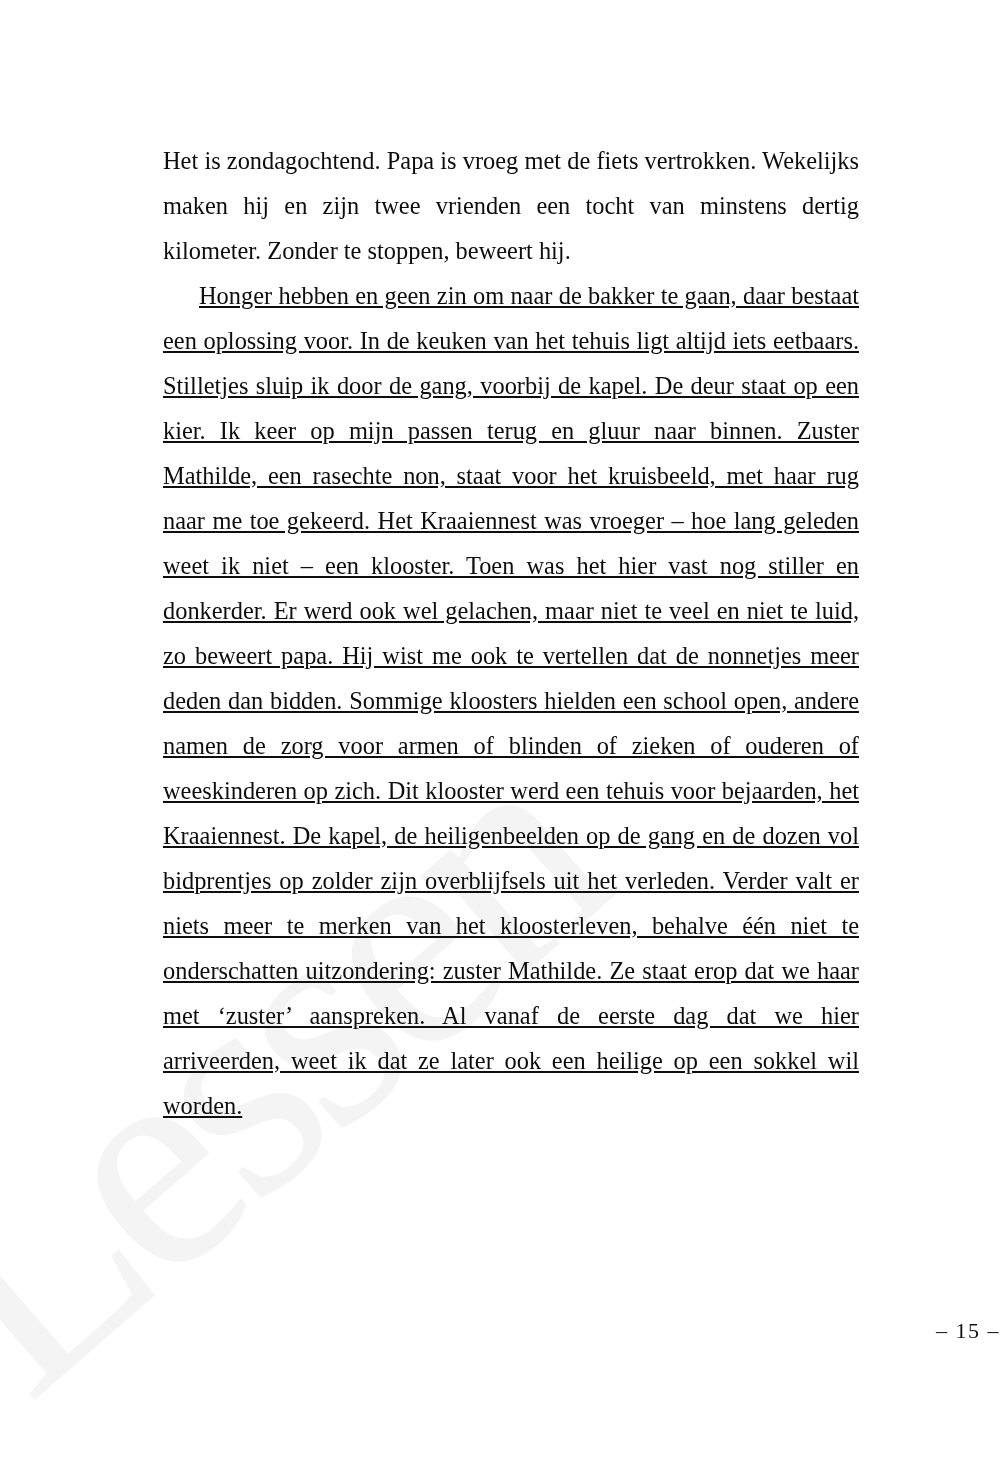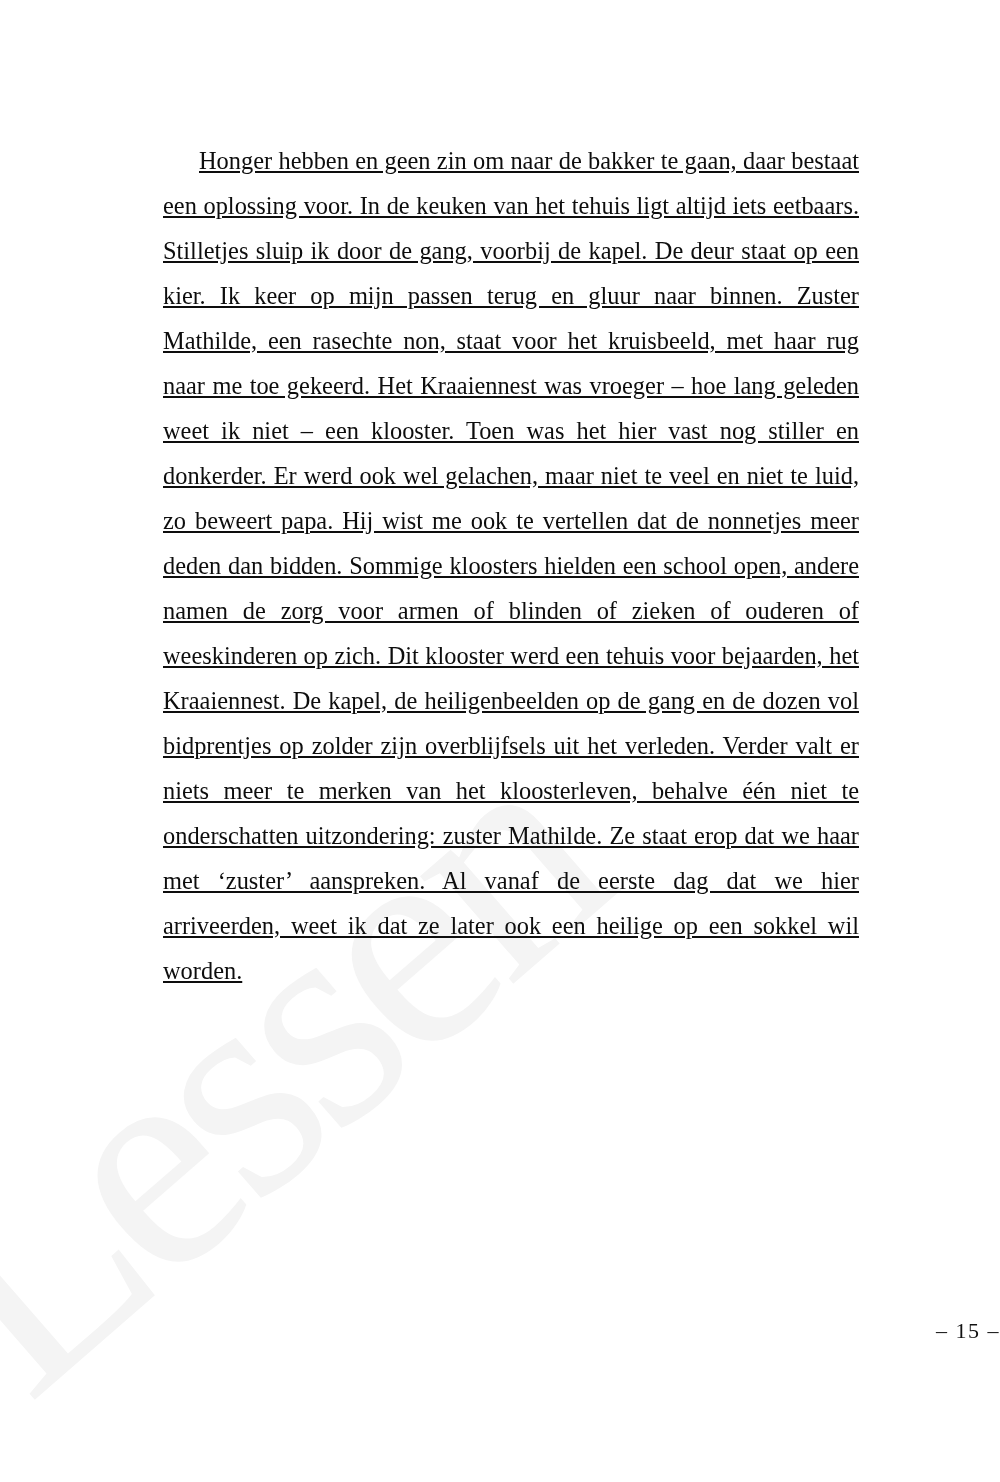--- a/index.html
+++ b/index.html
@@ -86,18 +86,19 @@
 </head>
 <body>
 
 <div class="page">
 
   <div class="watermark">
     <div class="watermark-text">Lessen</div>
   </div>
 
   <div class="content">
+    <p class="para">Het is zondagochtend. Papa is vroeg met de fiets vertrokken. Wekelijks maken hij en zijn twee vrienden een tocht van minstens dertig kilometer. Zonder te stoppen, beweert hij.</p>
     <p class="para indent">Honger hebben en geen zin om naar de bakker te gaan, daar bestaat een oplossing voor. In de keuken van het tehuis ligt altijd iets eetbaars. Stilletjes sluip ik door de gang, voorbij de kapel. De deur staat op een kier. Ik keer op mijn passen terug en gluur naar binnen. Zuster Mathilde, een rasechte non, staat voor het kruisbeeld, met haar rug naar me toe gekeerd. Het Kraaiennest was vroeger – hoe lang geleden weet ik niet – een klooster. Toen was het hier vast nog stiller en donkerder. Er werd ook wel gelachen, maar niet te veel en niet te luid, zo beweert papa. Hij wist me ook te vertellen dat de nonnetjes meer deden dan bidden. Sommige kloosters hielden een school open, andere namen de zorg voor armen of blinden of zieken of ouderen of weeskinderen op zich. Dit klooster werd een tehuis voor bejaarden, het Kraaiennest. De kapel, de heiligenbeelden op de gang en de dozen vol bidprentjes op zolder zijn overblijfsels uit het verleden. Verder valt er niets meer te merken van het kloosterleven, behalve één niet te onderschatten uitzondering: zuster Mathilde. Ze staat erop dat we haar met ‘zuster’ aanspreken. Al vanaf de eerste dag dat we hier arriveerden, weet ik dat ze later ook een heilige op een sokkel wil worden.</p>
   </div>
 
   <div class="folio">– 15 –</div>
 
 </div>
 
 </body></html>

